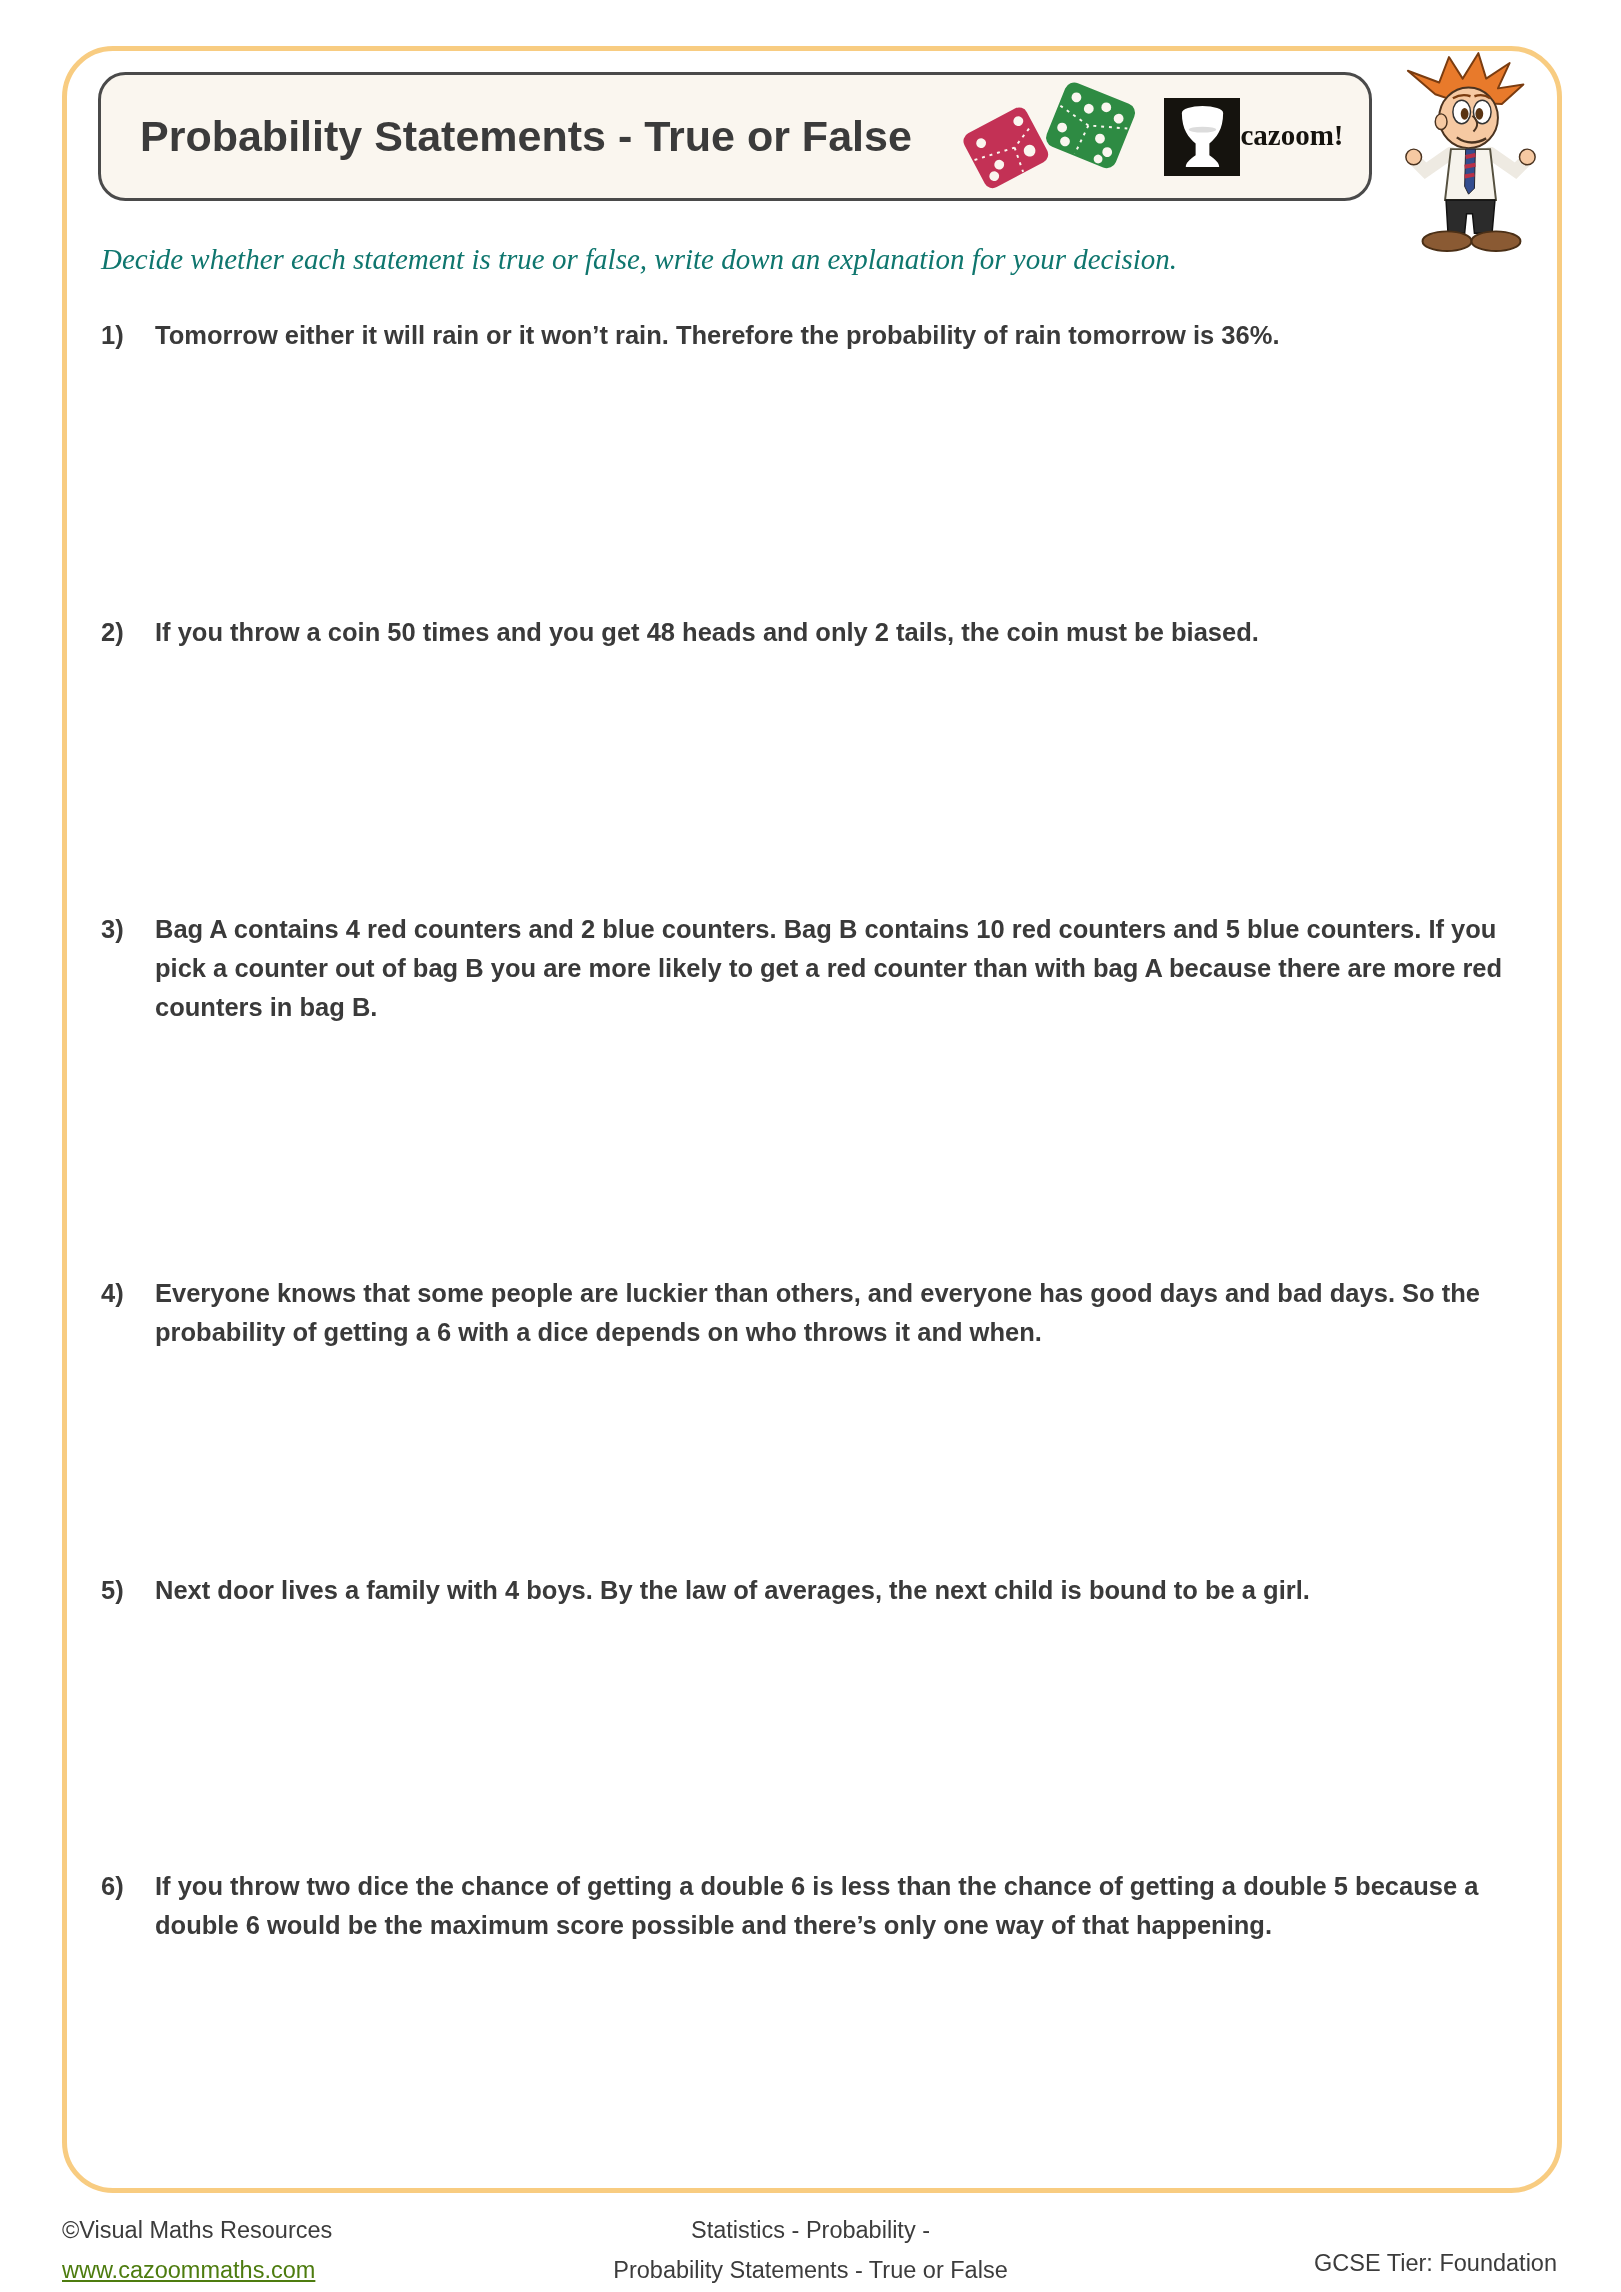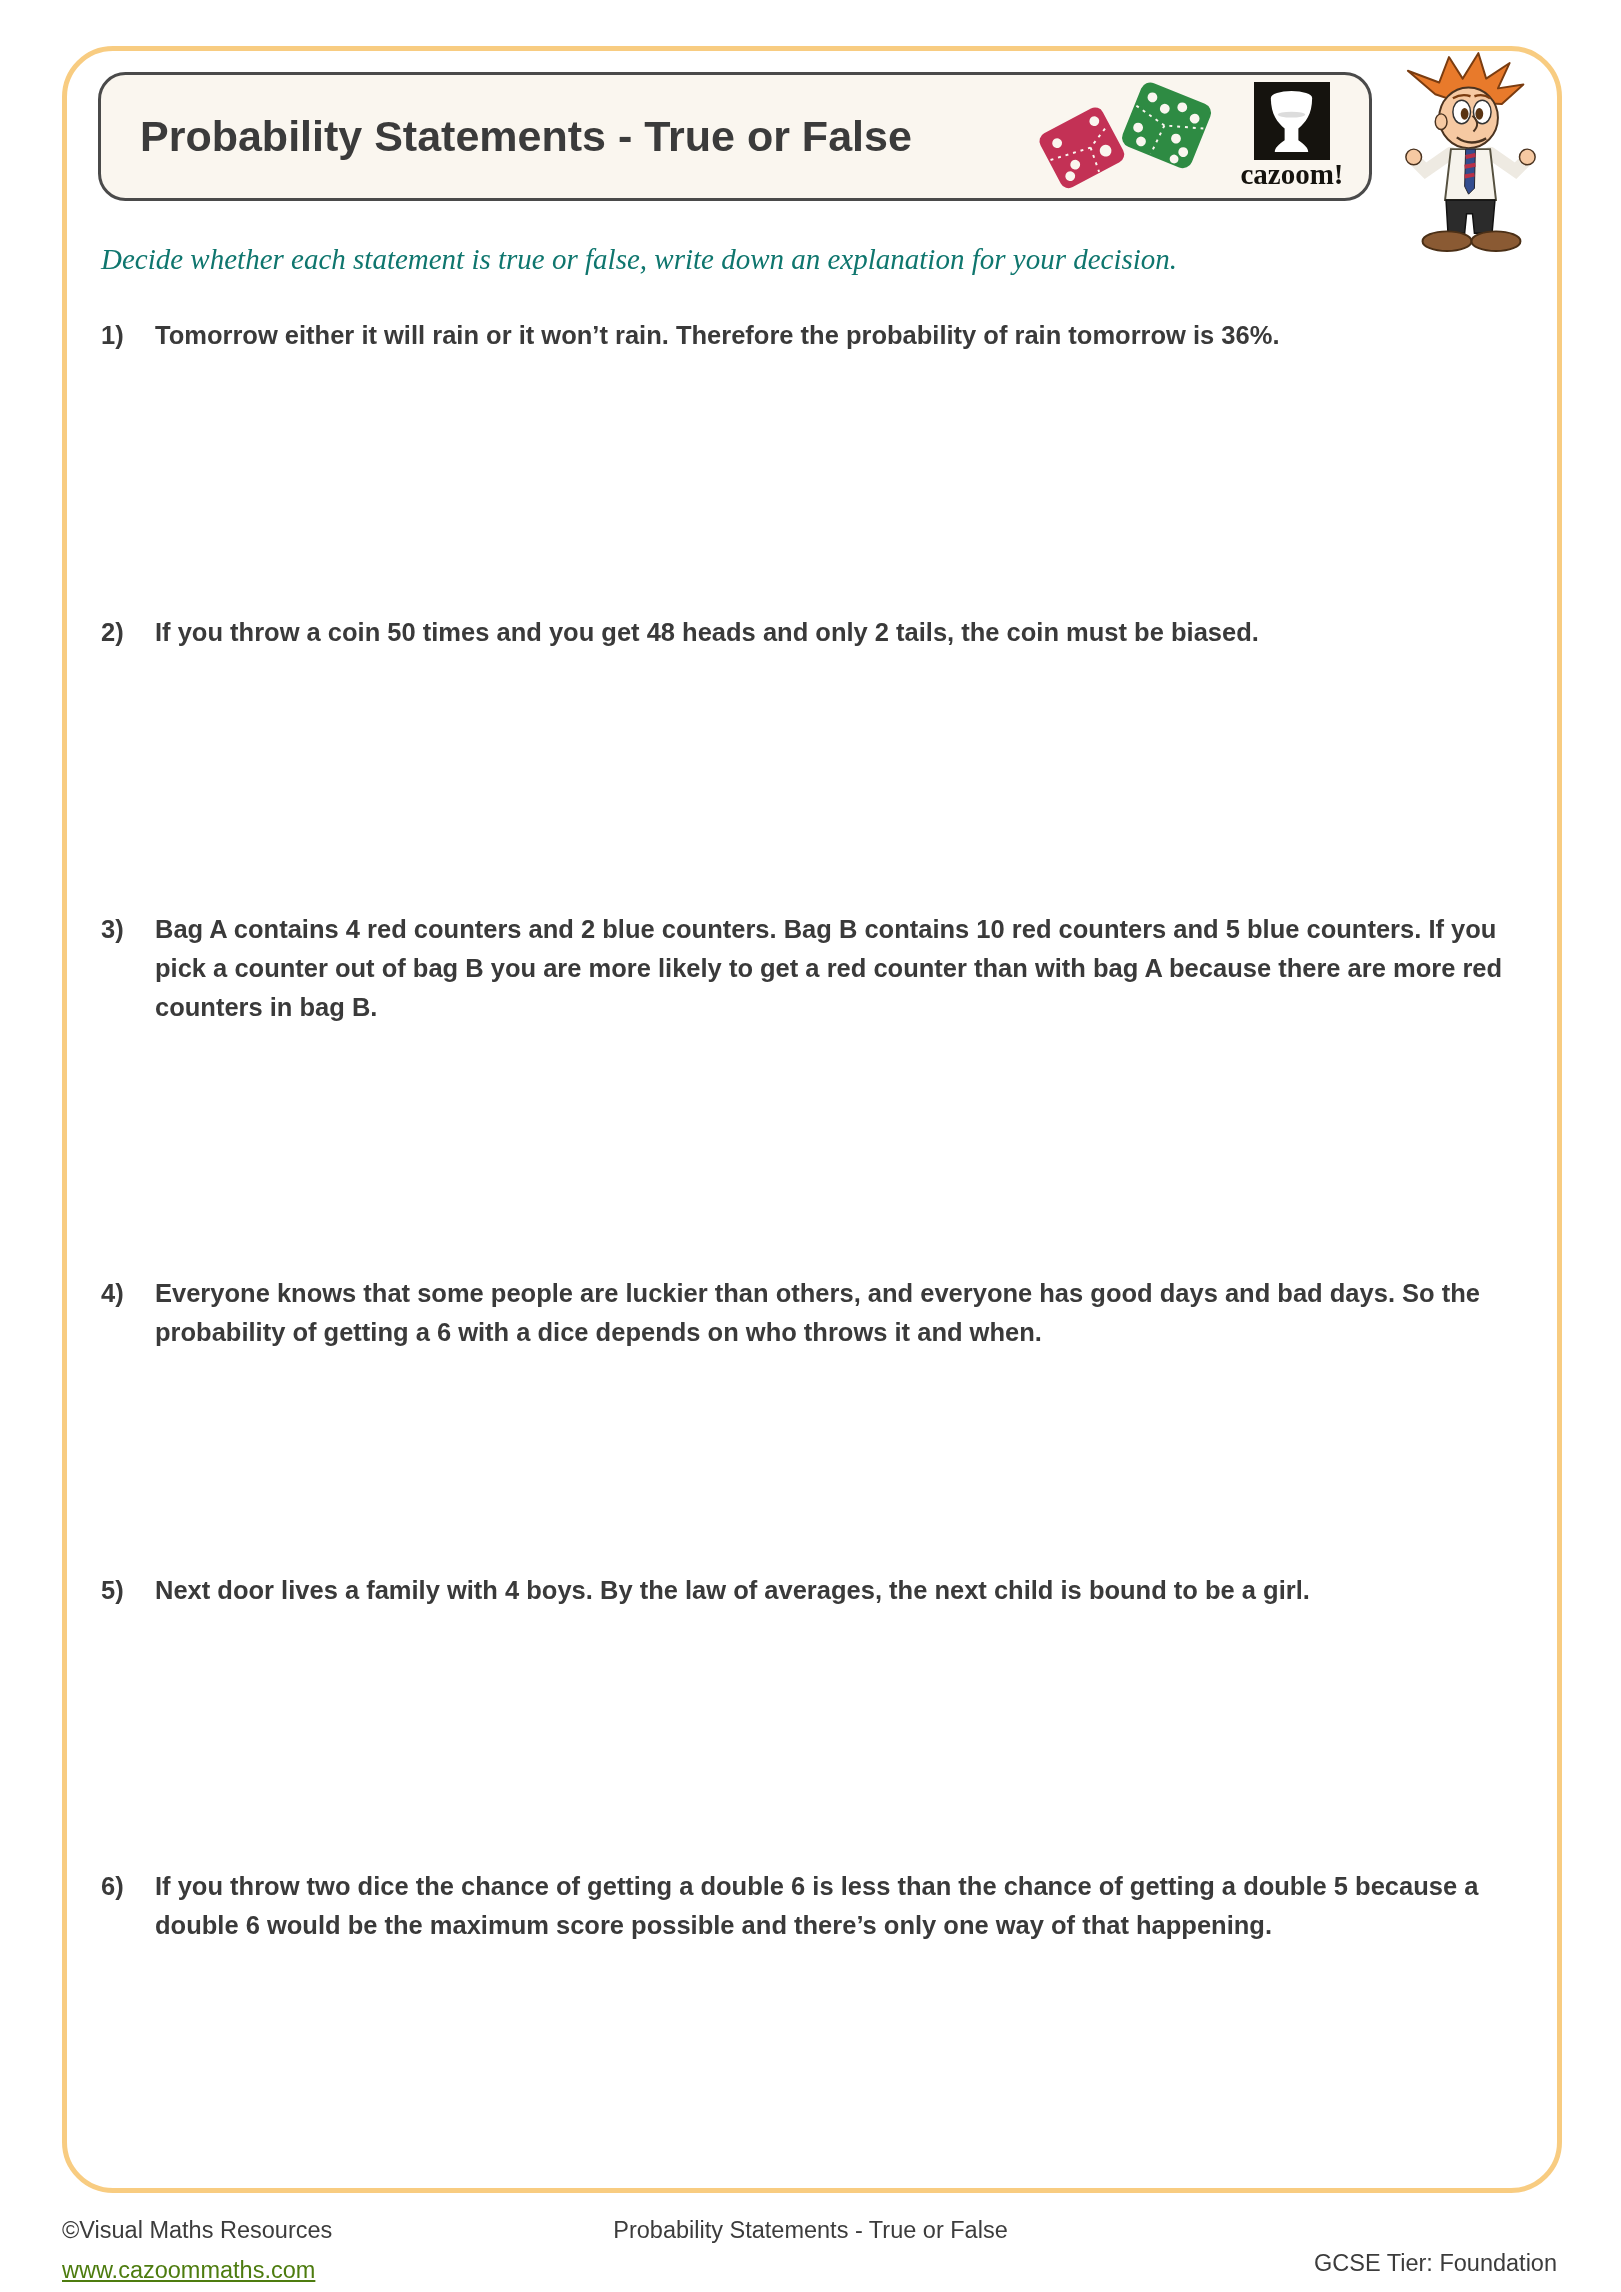--- a/index.html
+++ b/index.html
@@ -17,21 +17,21 @@
     position:absolute;left:98px;top:72px;width:1274px;height:129px;
     border:3.9px solid #4a4a4a;border-radius:27.4px;background:#faf6ef;
     display:flex;align-items:center;box-sizing:border-box;
   }
   .title-text{
     font-size:43px;font-weight:bold;color:#3b3b3b;padding-left:39px;
     letter-spacing:0px;white-space:nowrap;
   }
   .dice-wrap{margin-left:auto;margin-right:13.7px;display:flex;align-items:center;}
   .logo-wrap{
-    display:flex;flex-direction:column;align-items:center;margin-right:25.5px;
+    display:flex;flex-direction:row;align-items:center;margin-right:25.5px;
   }
   .logo-square{width:76px;height:78px;background:#15130e;display:flex;align-items:center;justify-content:center;}
   .logo-text{
     font-family:"Liberation Serif", serif;font-weight:bold;font-size:29px;color:#15130e;
     margin-top:-2px;letter-spacing:0px;
   }
   .character{position:absolute;left:1400px;top:51px;}
   
   .instruction{
     position:absolute;left:101px;top:243px;width:1372px;
@@ -169,19 +169,20 @@
   <span class="qnum">6)</span>
   <span class="qtext">If you throw two dice the chance of getting a double 6 is less than the chance of getting a double 5 because a double 6 would be the maximum score possible and there’s only one way of that happening.</span>
 </div>
 
 <div class="footer-left">
   <div>©Visual Maths Resources</div>
   <div><a href="#">www.cazoommaths.com</a></div>
 </div>
 
 <div class="footer-center">
+  <div>Statistics - Probability -</div>
   <div>Probability Statements - True or False</div>
 </div>
 
 <div class="footer-right">
   <div>GCSE Tier: Foundation</div>
 </div>
 
 
 </body></html>

